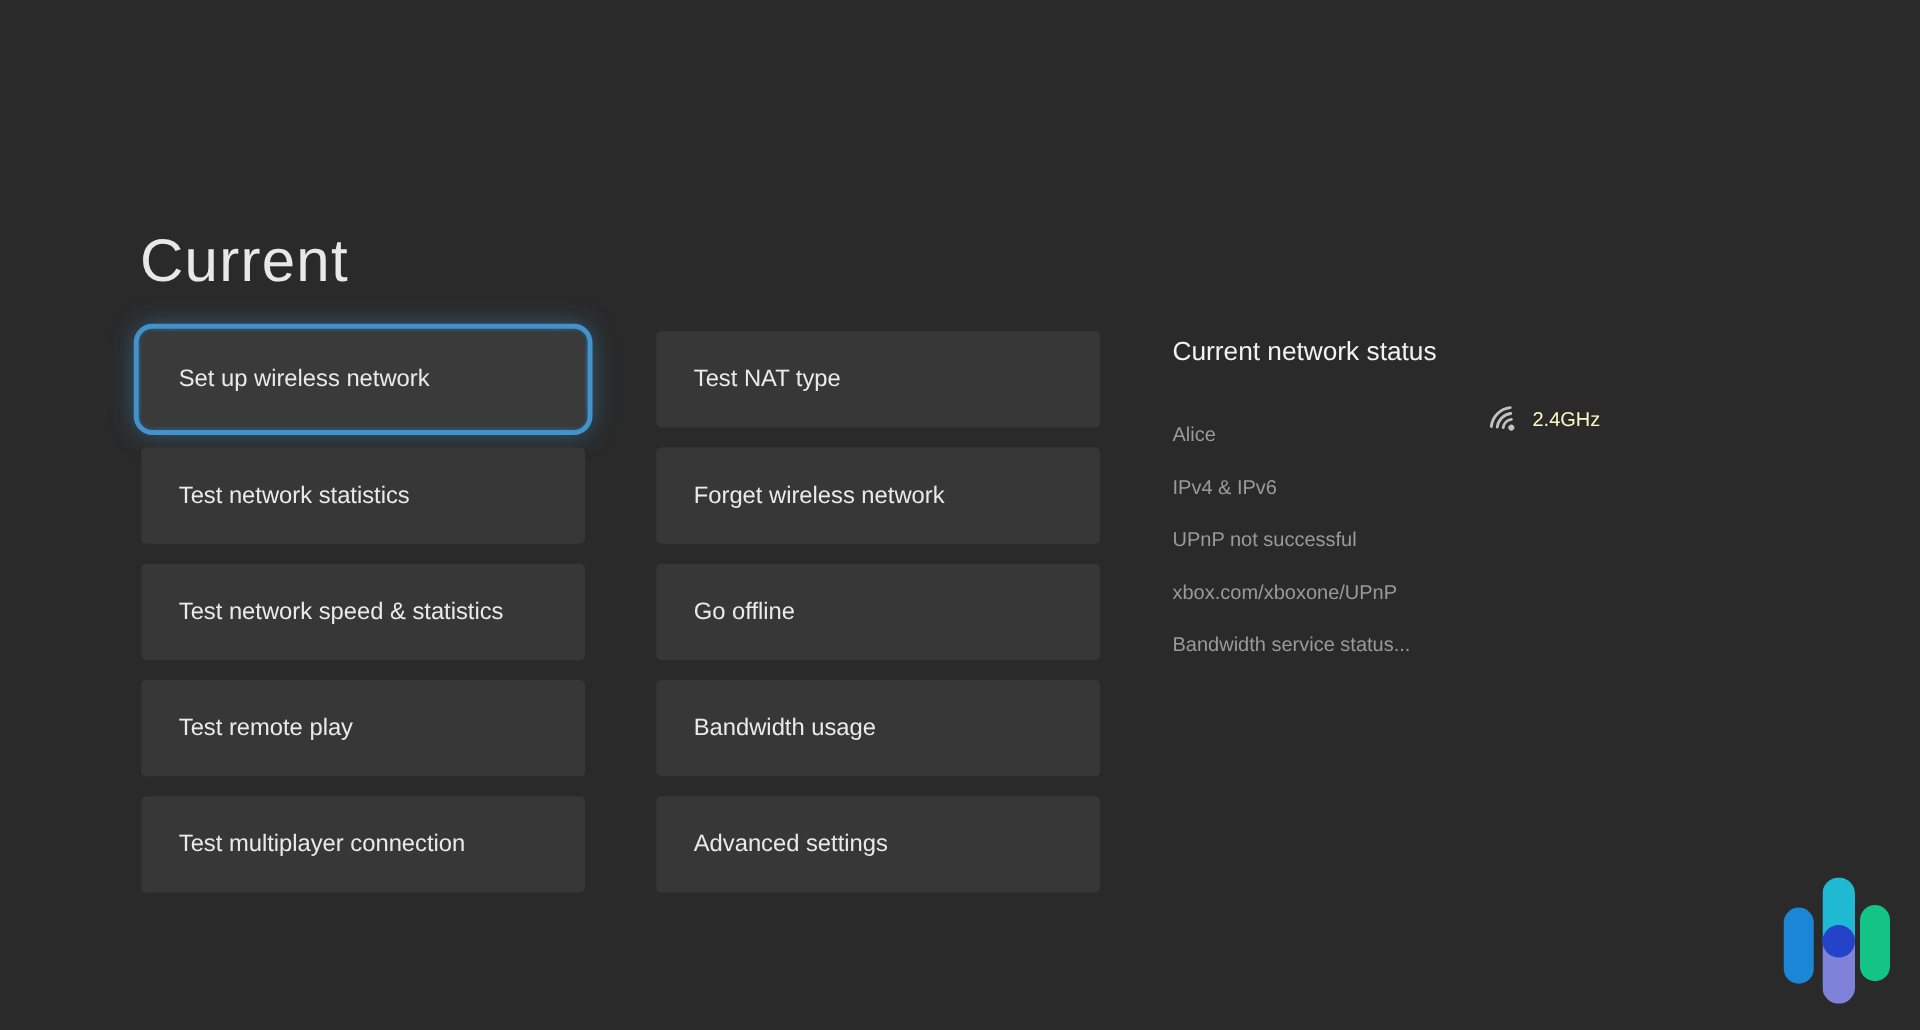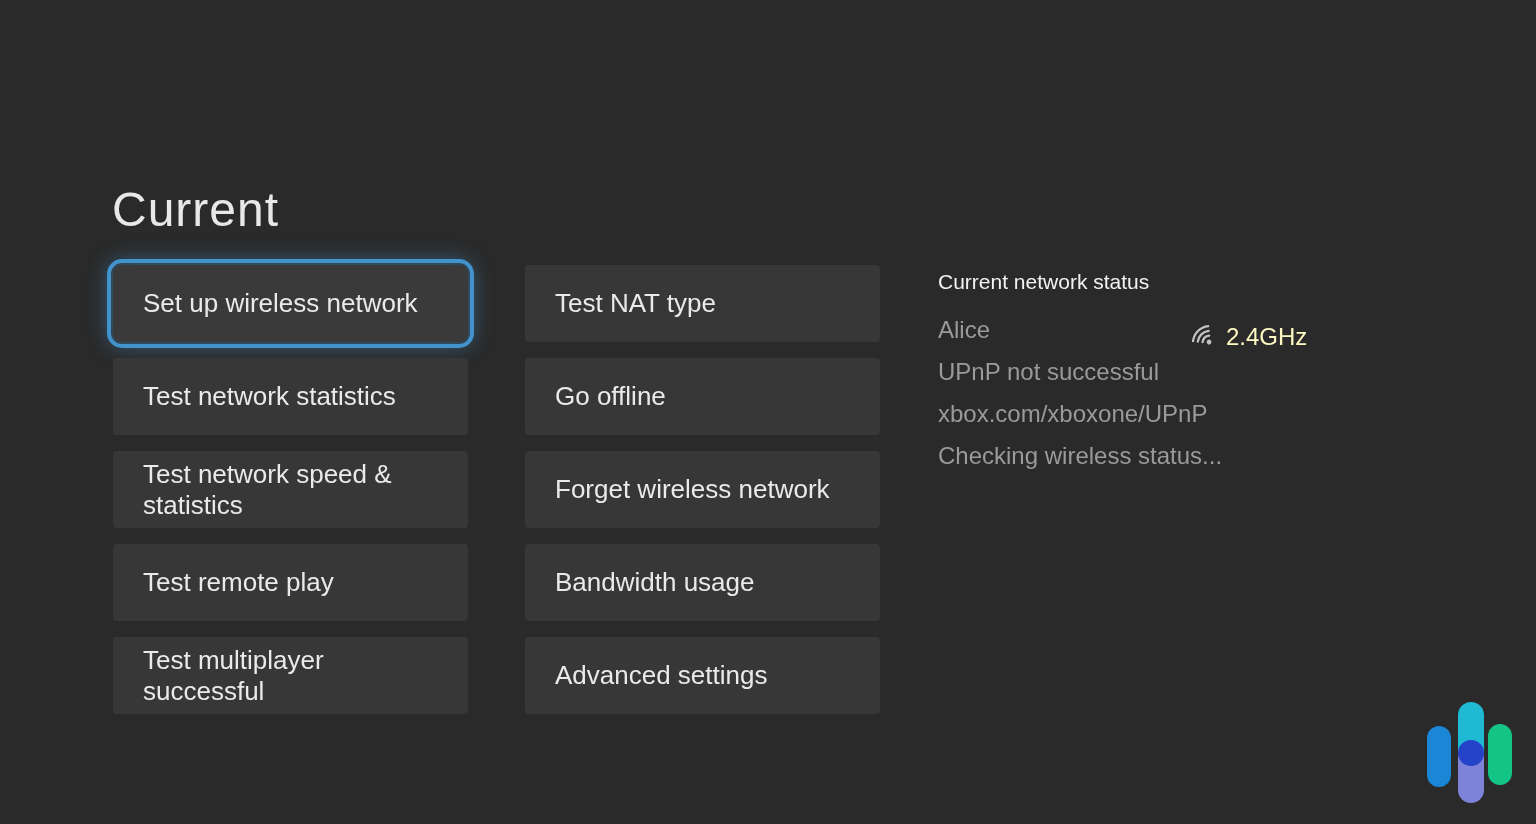--- a/index.html
+++ b/index.html
@@ -32,21 +32,21 @@
 
   .menu-button {
     box-sizing: border-box;
     height: 77px;
     margin-bottom: 16px;
     background: var(--button-bg, #373737);
     border-radius: 4px;
     display: flex;
     align-items: center;
     padding: 0 20px 0 30px;
-    font-size: 26px;
+    font-size: 19px;
     color: var(--button-text, #eaeaea);
     cursor: pointer;
   }
   .menu-button.selected {
     background: #3a3a3a;
     border-radius: 9px;
     outline: 4px solid var(--accent, #4293cc);
     outline-offset: 2px;
     box-shadow: 0 0 20px 4px rgba(63, 143, 200, 0.55);
   }
@@ -60,22 +60,22 @@
   .status-heading {
     font-size: 21px;
     font-weight: normal;
     color: var(--status-heading, #f2f2f2);
     margin: 0 0 22px 0;
   }
   .status-row {
     position: relative;
     height: 42px;
     display: flex;
-    align-items: flex-start;
-    font-size: 24px;
+    align-items: flex-end;
+    font-size: 16px;
     color: var(--status-text, #9a9a9a);
   }
   .band-group {
     position: absolute;
     left: 253px;
     top: 0;
     height: 42px;
     display: flex;
     align-items: center;
     gap: 9px;
@@ -123,27 +123,27 @@
 </head>
 <body>
 
 <h1 class="page-title">Current</h1>
 
 <div class="menu-col col-left">
   <div class="menu-button selected">Set up wireless network</div>
   <div class="menu-button">Test network statistics</div>
   <div class="menu-button">Test network speed &amp; statistics</div>
   <div class="menu-button">Test remote play</div>
-  <div class="menu-button">Test multiplayer successful</div>
+  <div class="menu-button">Test multiplayer connection</div>
 </div>
 
 <div class="menu-col col-right">
   <div class="menu-button">Test NAT type</div>
+  <div class="menu-button">Forget wireless network</div>
   <div class="menu-button">Go offline</div>
-  <div class="menu-button">Forget wireless network</div>
   <div class="menu-button">Bandwidth usage</div>
   <div class="menu-button">Advanced settings</div>
 </div>
 
 <div class="status-panel">
   <h2 class="status-heading">Current network status</h2>
 
   <div class="status-row">
     <span>Alice</span>
     <span class="band-group">
@@ -153,27 +153,30 @@
           <path d="M7.7 14.4a7 7 0 0 1 8.6 0" stroke="currentColor" stroke-width="2.1" stroke-linecap="round"></path>
           <path d="M4.9 11a11.4 11.4 0 0 1 14.2 0" stroke="currentColor" stroke-width="2.1" stroke-linecap="round"></path>
           <path d="M2.1 7.6a15.8 15.8 0 0 1 19.8 0" stroke="currentColor" stroke-width="2.1" stroke-linecap="round"></path>
         </svg>
       </span>
       <span>2.4GHz</span>
     </span>
   </div>
 
   <div class="status-row">
+    <span>IPv4 &amp; IPv6</span>
+  </div>
+  <div class="status-row">
     <span>UPnP not successful</span>
   </div>
   <div class="status-row">
     <span>xbox.com/xboxone/UPnP</span>
   </div>
   <div class="status-row">
-    <span>Checking wireless status...</span>
+    <span>Bandwidth service status...</span>
   </div>
 </div>
 
 <div class="brand-logo">
   <div class="logo-bar-left"></div>
   <div class="logo-bar-mid">
     <div class="logo-mid-top"></div>
     <div class="logo-mid-bottom"></div>
   </div>
   <div class="logo-circle"></div>

